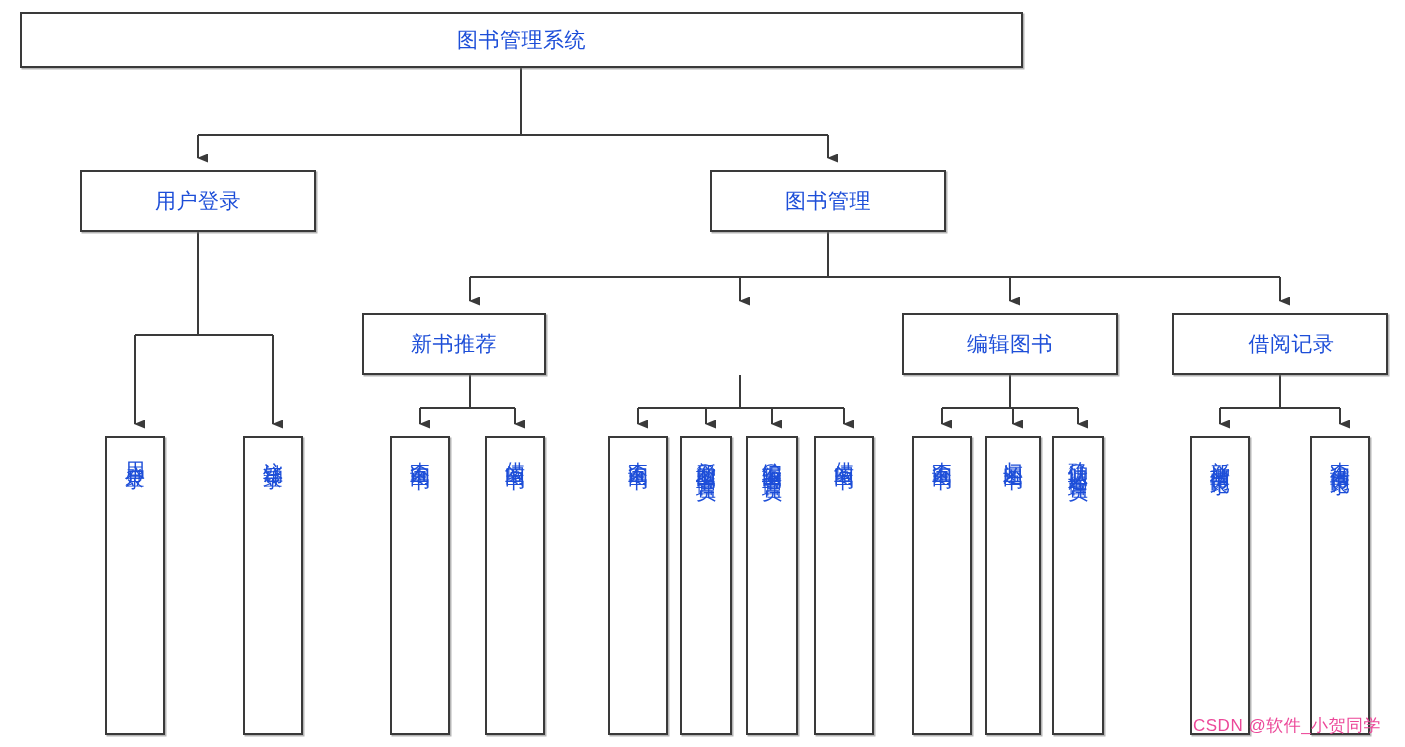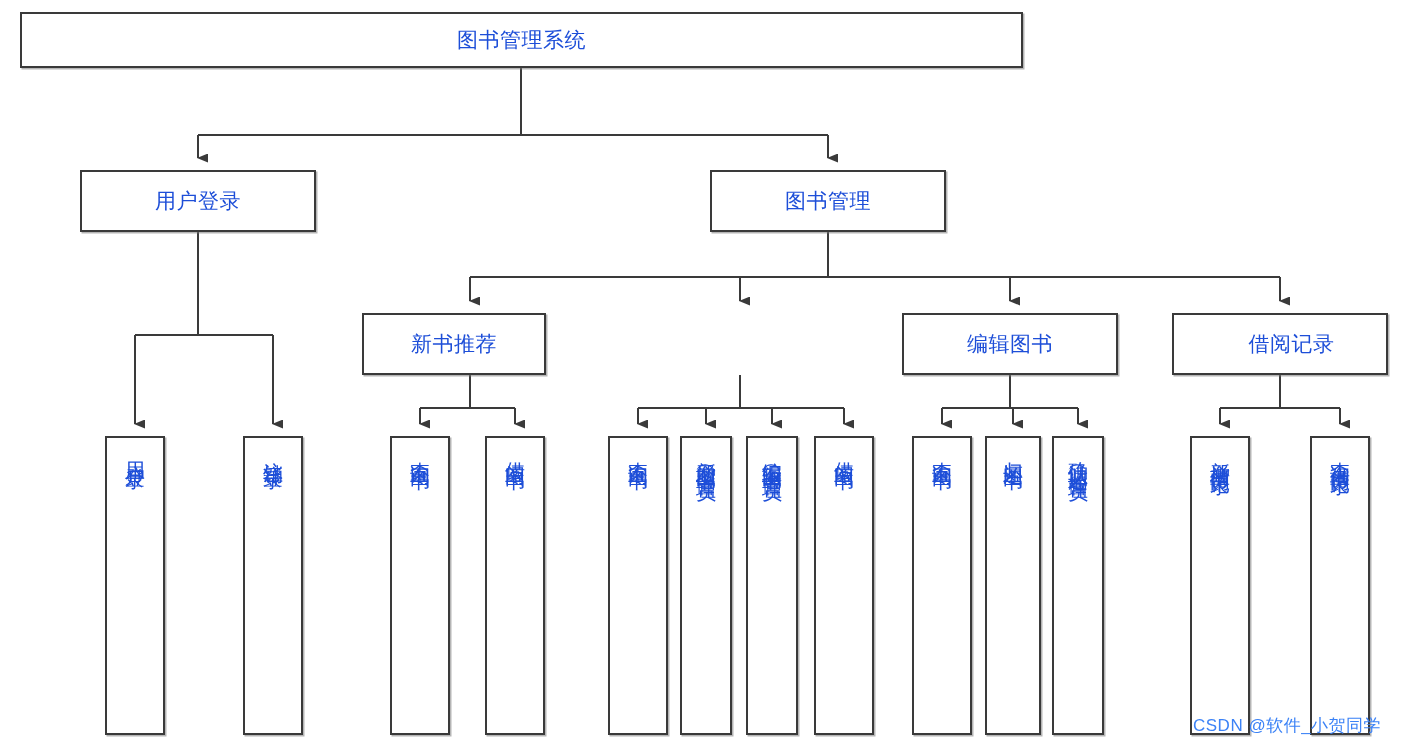--- a/index.html
+++ b/index.html
@@ -55,21 +55,21 @@
   }
   .node-v .node-label {
     writing-mode: vertical-rl;
     text-orientation: upright;
     font-size: 20px;
     line-height: 1.25;
     letter-spacing: 3px;
   }
   .watermark {
     position: absolute;
-    color: #3b82f6;
+    color: #ec4899;
     font-size: 17px;
     letter-spacing: 0.5px;
     white-space: nowrap;
     pointer-events: none;
     user-select: none;
   }
 </style>
 </head>
 <body>
 

